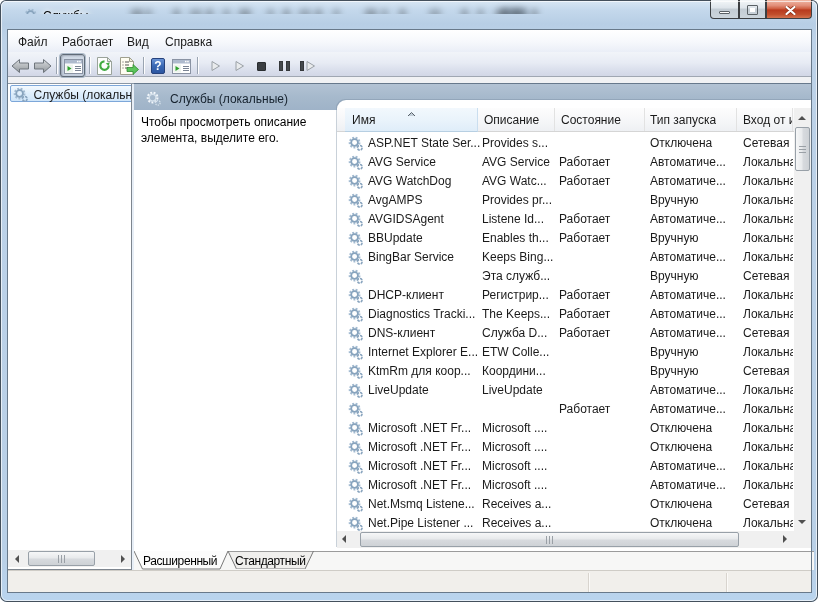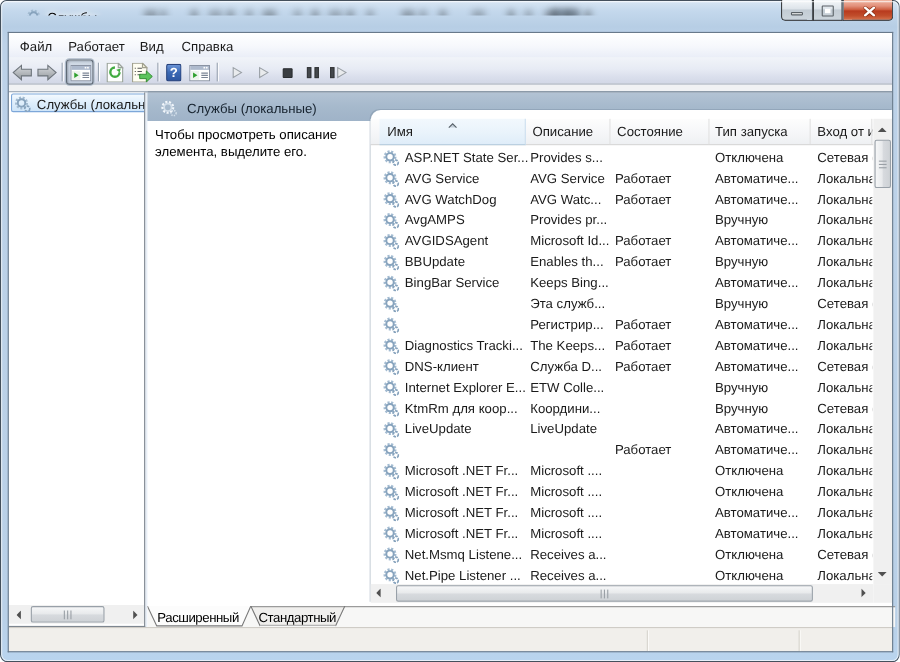--- a/index.html
+++ b/index.html
@@ -192,21 +192,21 @@
             <span class="c t">Вручную</span>
             <span class="c g">Локальна</span>
           </div>
           <div class="lrow" style="top:110px">
             <svg style="position:absolute;left:11px;top:2px" width="15" height="15" viewBox="0 0 16 16">
               <circle cx="7" cy="7" r="5.1" fill="none" stroke="#a3bbd1" stroke-width="2.4" stroke-dasharray="2 1.5"></circle>
               <circle cx="7" cy="7" r="3.6" fill="none" stroke="#87a3bd" stroke-width="1.9"></circle>
               <circle cx="12.6" cy="12.6" r="2.5" fill="none" stroke="#87a3bd" stroke-width="1.7" stroke-dasharray="2.6 1"></circle>
             </svg>
             <span class="c n">AVGIDSAgent</span>
-            <span class="c d">Microsoft Id...</span>
+            <span class="c d">Listene Id...</span>
             <span class="c s">Работает</span>
             <span class="c t">Автоматиче...</span>
             <span class="c g">Локальна</span>
           </div>
           <div class="lrow" style="top:129px">
             <svg style="position:absolute;left:11px;top:2px" width="15" height="15" viewBox="0 0 16 16">
               <circle cx="7" cy="7" r="5.1" fill="none" stroke="#a3bbd1" stroke-width="2.4" stroke-dasharray="2 1.5"></circle>
               <circle cx="7" cy="7" r="3.6" fill="none" stroke="#87a3bd" stroke-width="1.9"></circle>
               <circle cx="12.6" cy="12.6" r="2.5" fill="none" stroke="#87a3bd" stroke-width="1.7" stroke-dasharray="2.6 1"></circle>
             </svg>
@@ -238,20 +238,21 @@
             <span class="c s"></span>
             <span class="c t">Вручную</span>
             <span class="c g">Сетевая с</span>
           </div>
           <div class="lrow" style="top:186px">
             <svg style="position:absolute;left:11px;top:2px" width="15" height="15" viewBox="0 0 16 16">
               <circle cx="7" cy="7" r="5.1" fill="none" stroke="#a3bbd1" stroke-width="2.4" stroke-dasharray="2 1.5"></circle>
               <circle cx="7" cy="7" r="3.6" fill="none" stroke="#87a3bd" stroke-width="1.9"></circle>
               <circle cx="12.6" cy="12.6" r="2.5" fill="none" stroke="#87a3bd" stroke-width="1.7" stroke-dasharray="2.6 1"></circle>
             </svg>
+            <span class="c n">DHCP-клиент</span>
             <span class="c d">Регистрир...</span>
             <span class="c s">Работает</span>
             <span class="c t">Автоматиче...</span>
             <span class="c g">Локальна</span>
           </div>
           <div class="lrow" style="top:205px">
             <svg style="position:absolute;left:11px;top:2px" width="15" height="15" viewBox="0 0 16 16">
               <circle cx="7" cy="7" r="5.1" fill="none" stroke="#a3bbd1" stroke-width="2.4" stroke-dasharray="2 1.5"></circle>
               <circle cx="7" cy="7" r="3.6" fill="none" stroke="#87a3bd" stroke-width="1.9"></circle>
               <circle cx="12.6" cy="12.6" r="2.5" fill="none" stroke="#87a3bd" stroke-width="1.7" stroke-dasharray="2.6 1"></circle>

